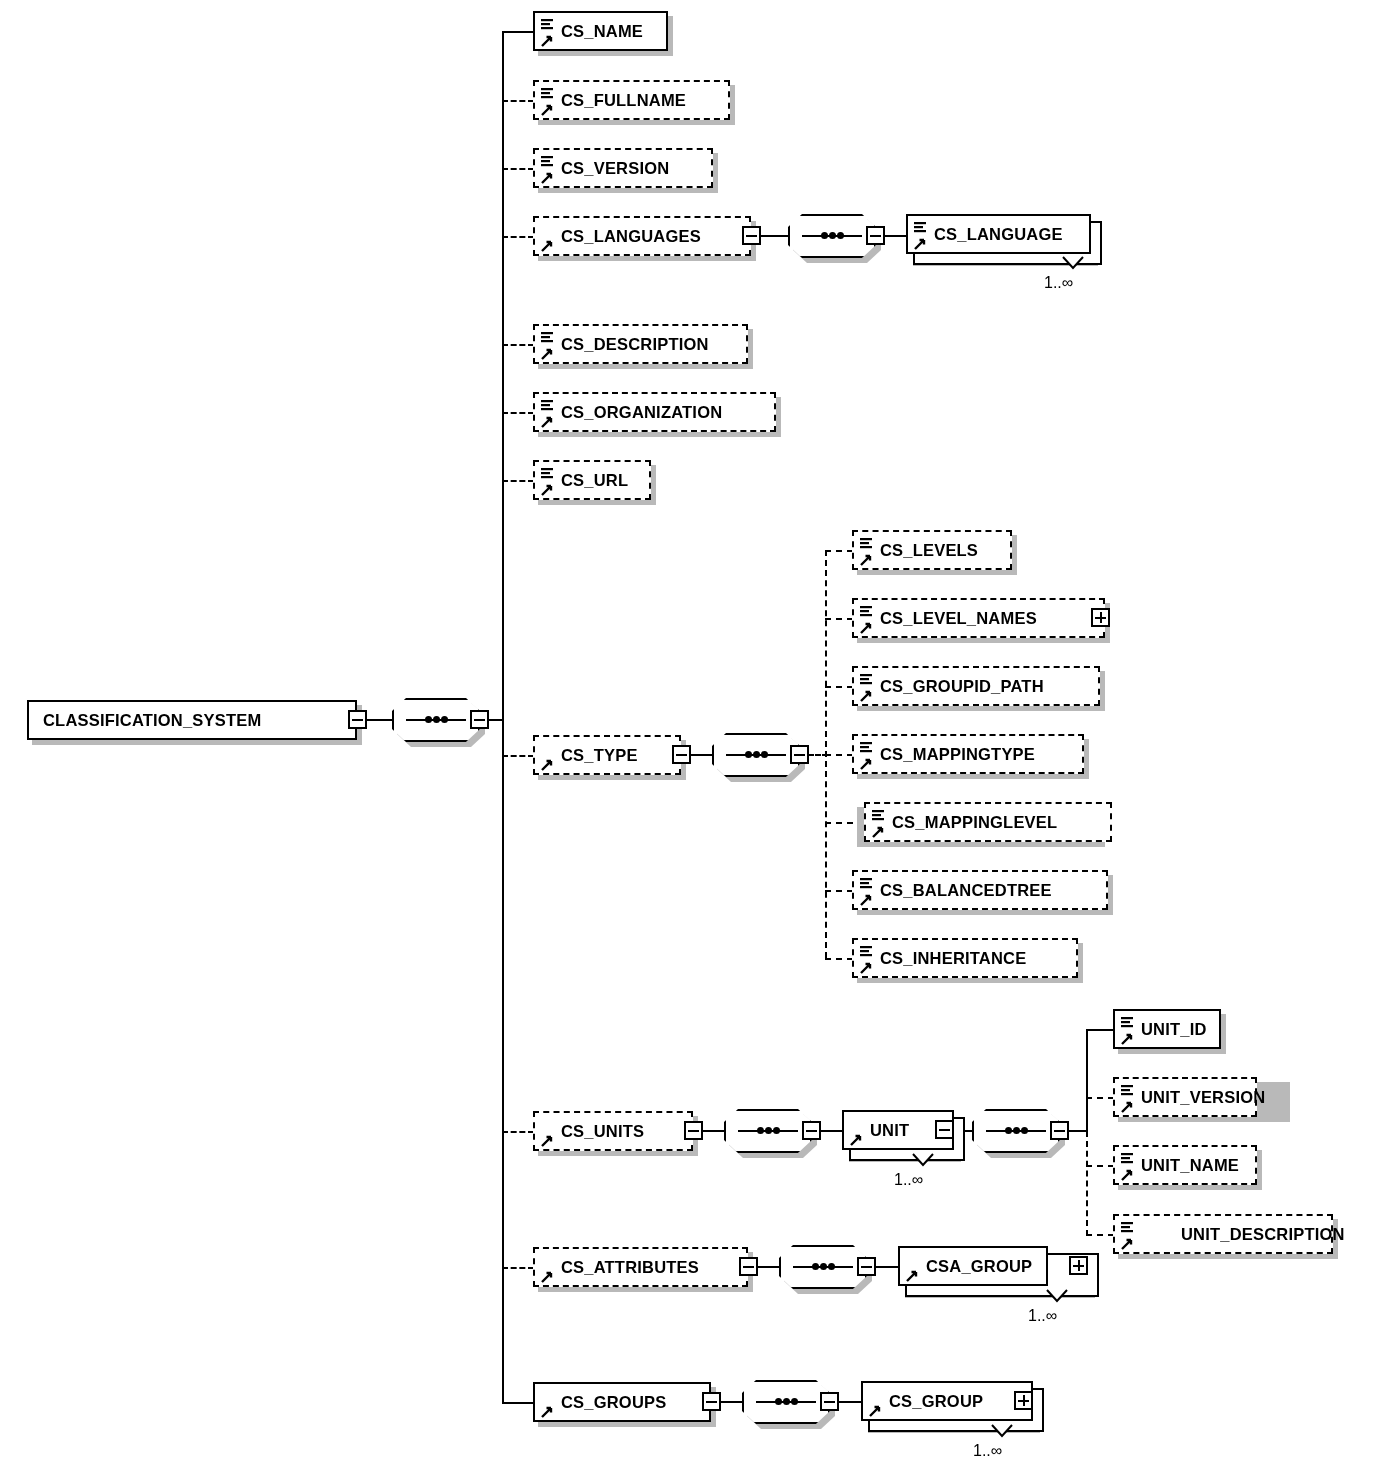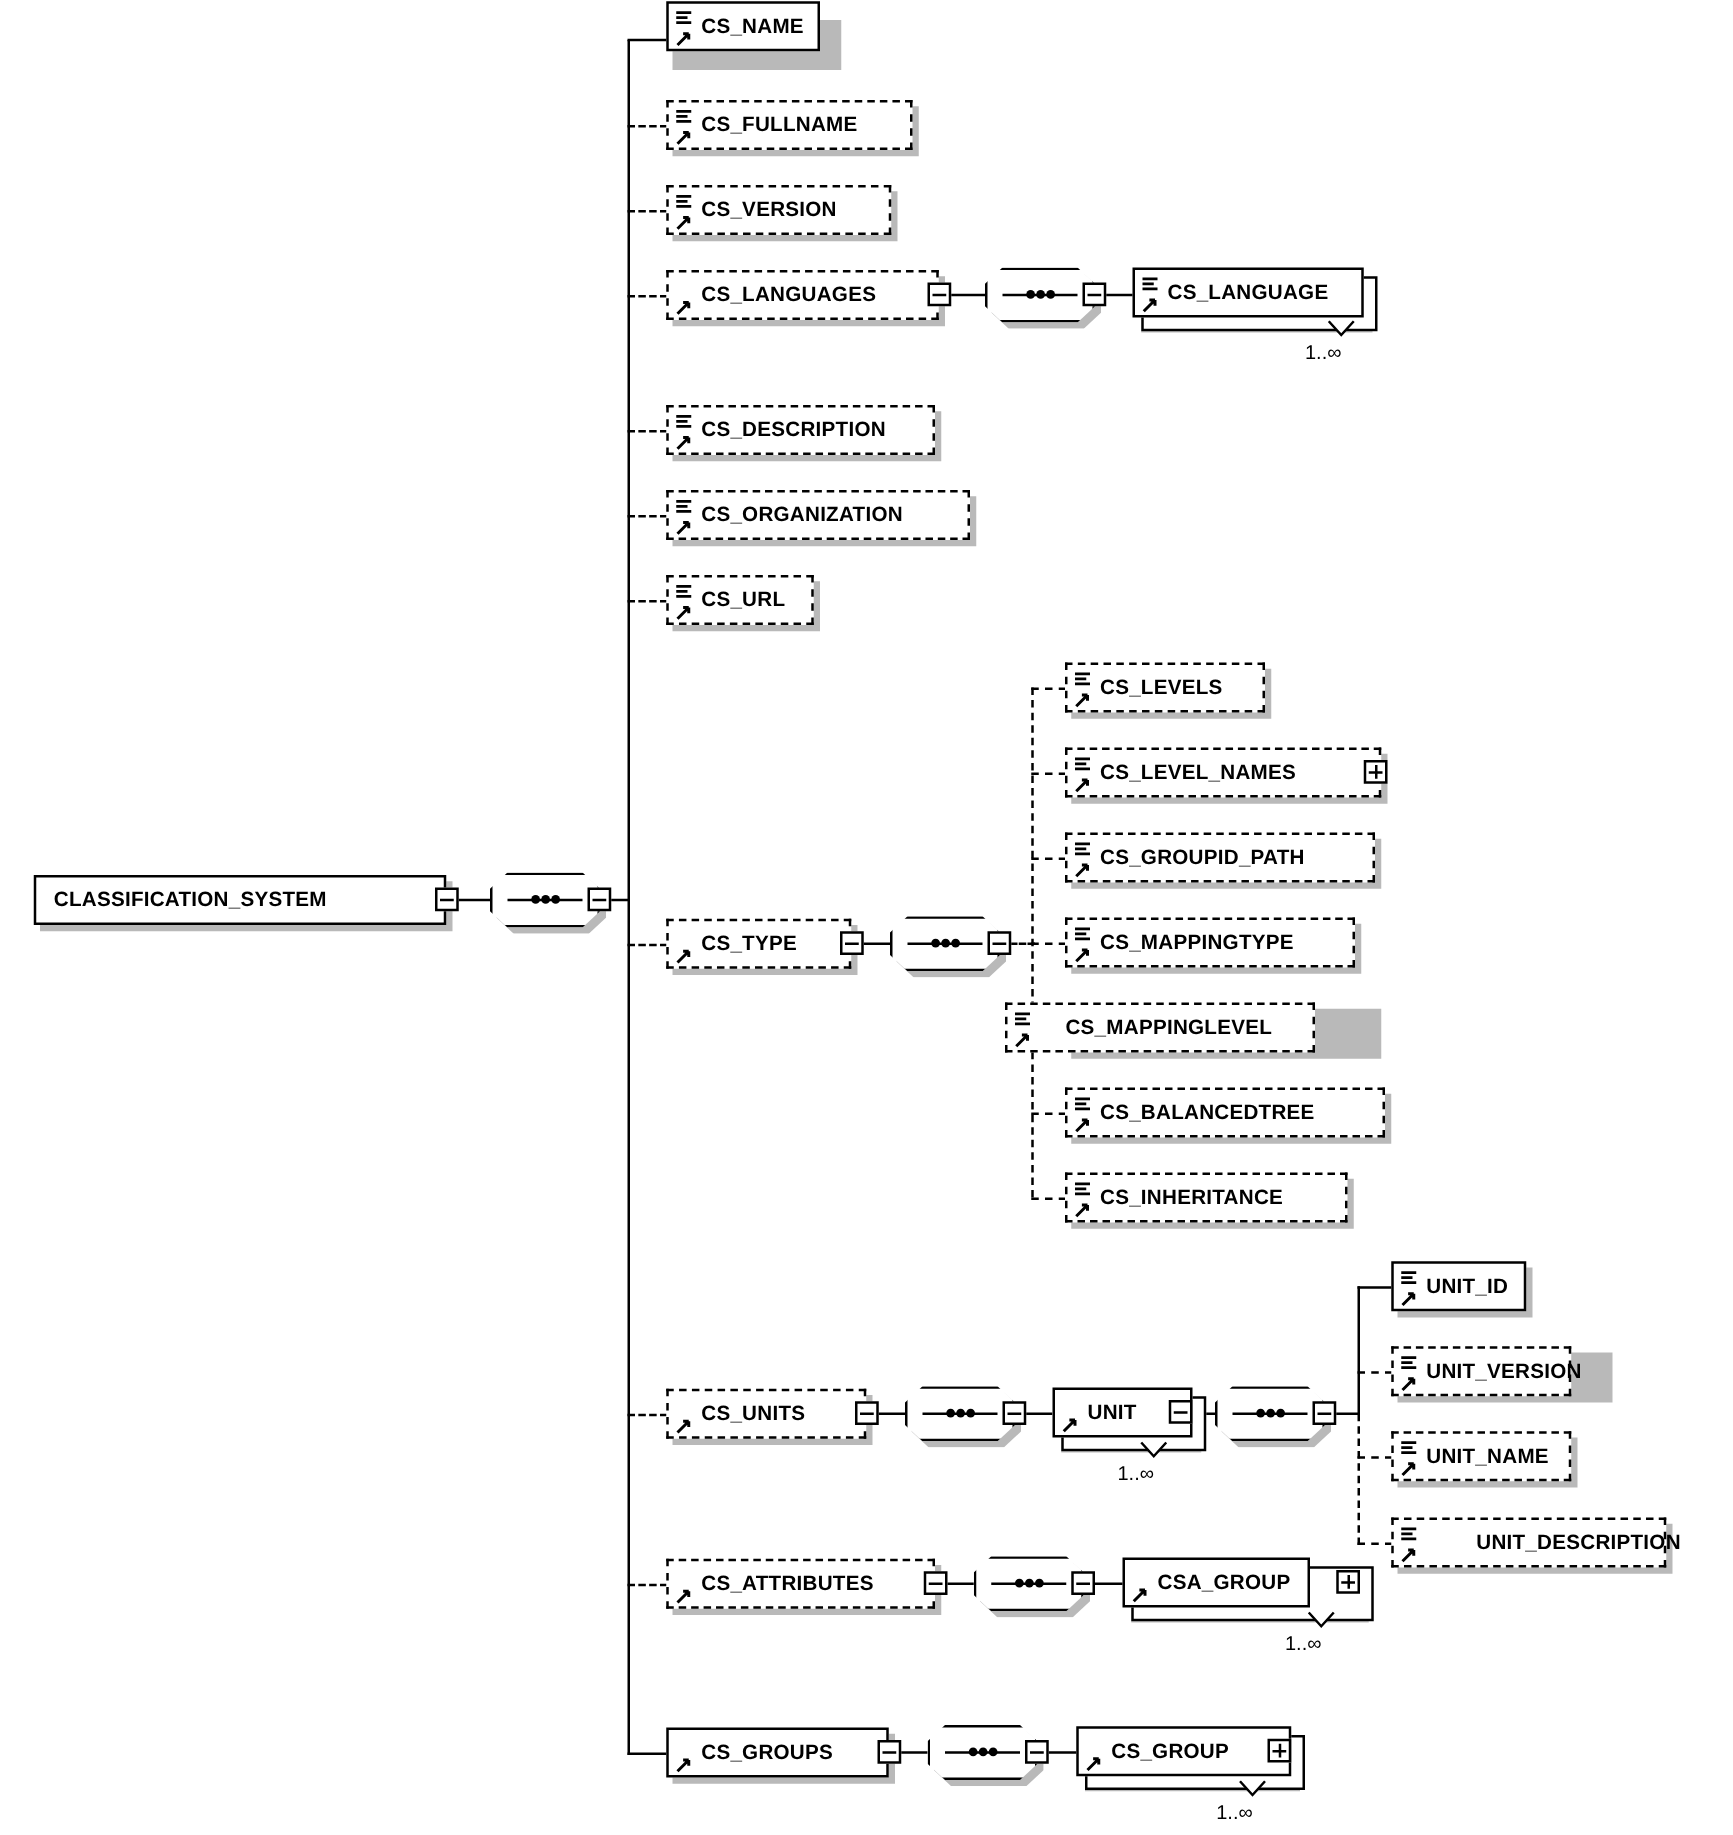--- a/index.html
+++ b/index.html
@@ -80,21 +80,21 @@
   <div class="dash-h" style="left:502px;top:236px;width:32px;"></div>
   <div class="dash-h" style="left:502px;top:344px;width:32px;"></div>
   <div class="dash-h" style="left:502px;top:412px;width:32px;"></div>
   <div class="dash-h" style="left:502px;top:480px;width:32px;"></div>
   <div class="dash-h" style="left:502px;top:755px;width:32px;"></div>
   <div class="dash-h" style="left:502px;top:1131px;width:32px;"></div>
   <div class="dash-h" style="left:502px;top:1267px;width:32px;"></div>
   <div class="ln hline" style="left:502px;top:1402px;width:32px;"></div>
 
   <div class="shadow" style="left:538px;top:16px;width:135px;height:40px;"></div>
-  <div class="node solid" style="left:533px;top:1px;width:123px;">
+  <div class="node solid" style="left:533px;top:11px;width:135px;">
     <svg class="glyph" viewBox="0 0 16 34">
       <rect x="1" y="3" width="12" height="2.2" fill="#000"></rect>
       <rect x="1" y="7" width="9" height="2.2" fill="#000"></rect>
       <rect x="1" y="11" width="12" height="2.2" fill="#000"></rect>
       <path d="M2 30 L11 21 M11 21 L6.5 21 M11 21 L11 25.5" stroke="#000" stroke-width="2.4" fill="none"></path>
     </svg>
     <span class="lbl">CS_NAME</span>
   </div>
 
   <div class="shadow" style="left:538px;top:85px;width:197px;height:40px;"></div>
@@ -257,21 +257,21 @@
     <svg class="glyph" viewBox="0 0 16 34">
       <rect x="1" y="3" width="12" height="2.2" fill="#000"></rect>
       <rect x="1" y="7" width="9" height="2.2" fill="#000"></rect>
       <rect x="1" y="11" width="12" height="2.2" fill="#000"></rect>
       <path d="M2 30 L11 21 M11 21 L6.5 21 M11 21 L11 25.5" stroke="#000" stroke-width="2.4" fill="none"></path>
     </svg>
     <span class="lbl">CS_MAPPINGTYPE</span>
   </div>
 
   <div class="shadow" style="left:857px;top:807px;width:248px;height:40px;"></div>
-  <div class="node dashed" style="left:804px;top:802px;width:248px;justify-content:center;">
+  <div class="node dashed" style="left:864px;top:802px;width:248px;">
     <svg class="glyph" viewBox="0 0 16 34">
       <rect x="1" y="3" width="12" height="2.2" fill="#000"></rect>
       <rect x="1" y="7" width="9" height="2.2" fill="#000"></rect>
       <rect x="1" y="11" width="12" height="2.2" fill="#000"></rect>
       <path d="M2 30 L11 21 M11 21 L6.5 21 M11 21 L11 25.5" stroke="#000" stroke-width="2.4" fill="none"></path>
     </svg>
     <span class="lbl">CS_MAPPINGLEVEL</span>
   </div>
 
   <div class="shadow" style="left:857px;top:875px;width:256px;height:40px;"></div>

